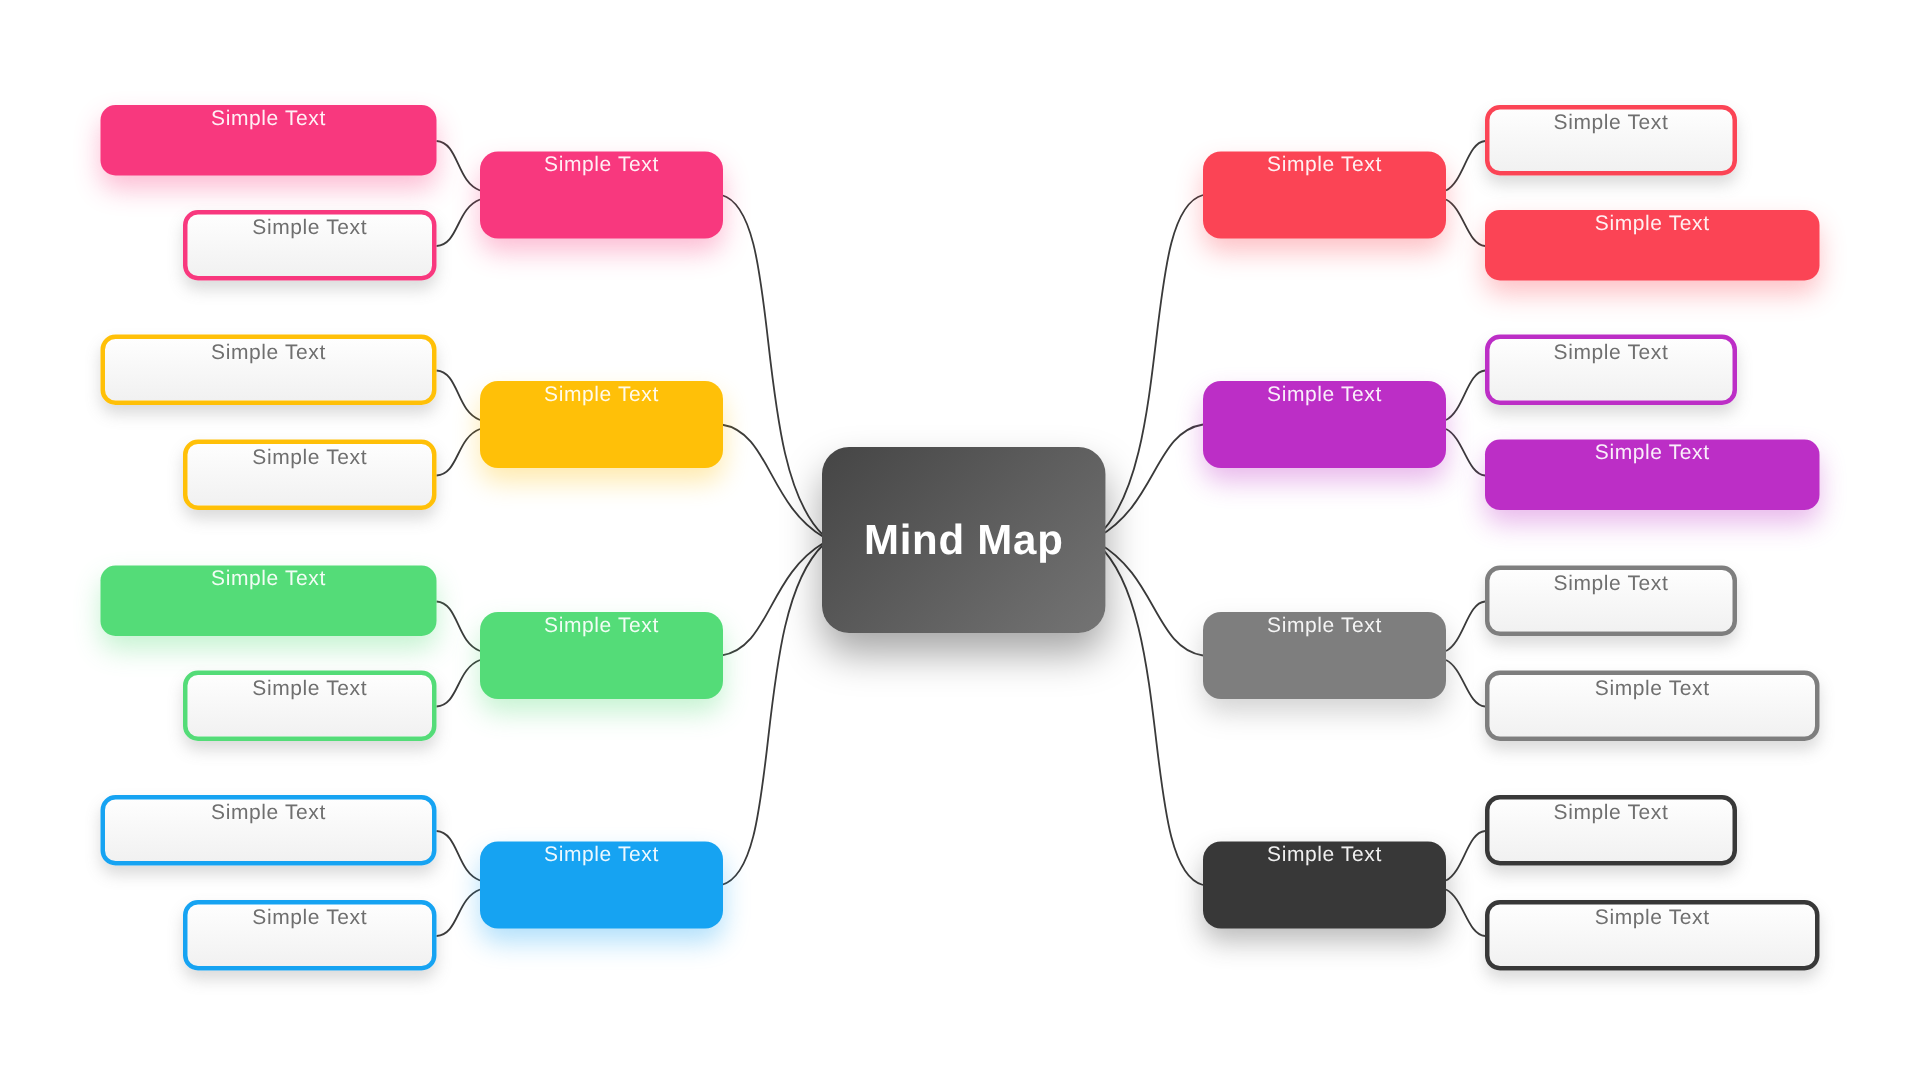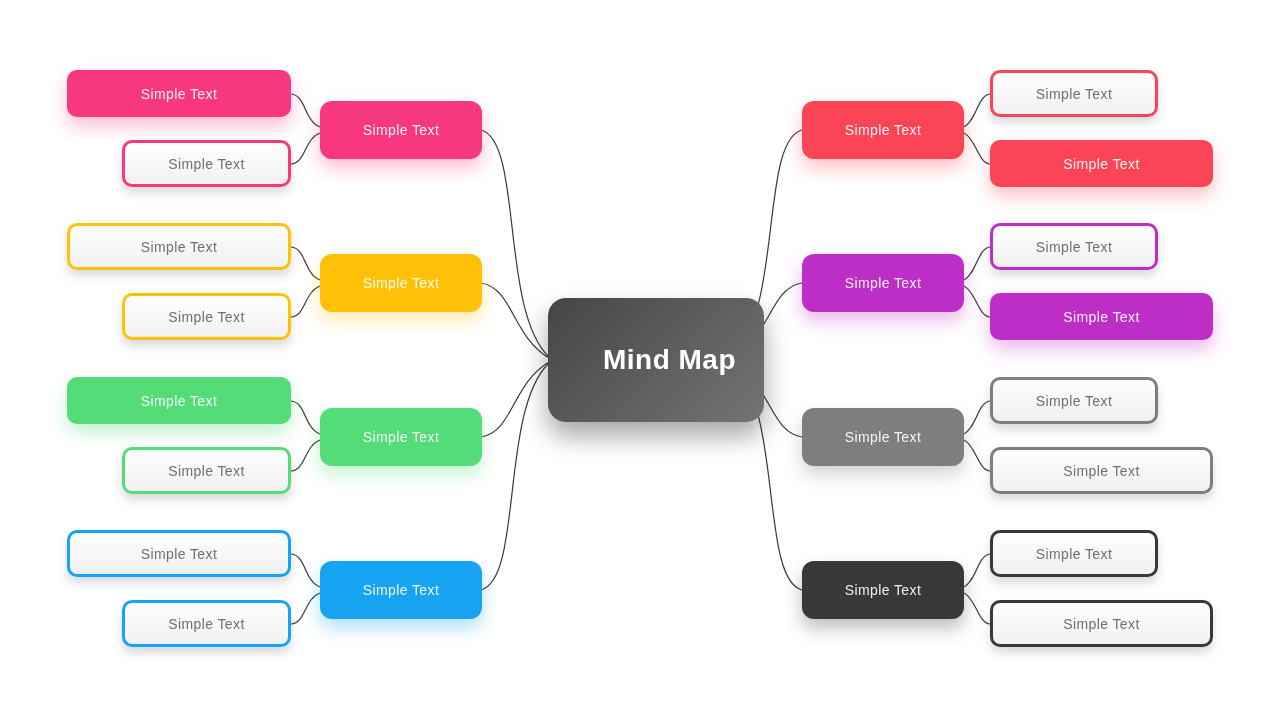--- a/index.html
+++ b/index.html
@@ -8,41 +8,40 @@
     background:#ffffff;
     font-family:"Liberation Sans", sans-serif;
     overflow:hidden;
     position:relative;
   }
   .canvas{position:absolute;inset:0;width:1280px;height:720px;}
   svg.connectors{position:absolute;left:0;top:0;pointer-events:none;}
   svg.connectors path{fill:none;stroke:var(--connector,#3a3a3a);stroke-width:1.2px;}
   .node{
     position:absolute;
-    display:flex;align-items:center;justify-content:center;
+    display:flex;justify-content:center;
     box-sizing:border-box;
     font-size:14px;letter-spacing:0.4px;font-weight:500;
   }
   .node .lbl{white-space:nowrap;}
   .main{width:162px;height:58px;border-radius:12px;color:rgba(255,255,255,0.92);}
   .sub{height:47px;border-radius:10px;}
   .sub.filled{color:rgba(255,255,255,0.92);}
   .sub.outlined{
     border:3px solid #888;
     background:linear-gradient(180deg,#fefefe 0%,#f1f1f1 100%);
     color:#6f6f6f;
     box-shadow:0 6px 10px rgba(110,110,110,0.25);
   }
   .center-node{
     position:absolute;left:548px;top:298px;width:189px;height:124px;
     border-radius:18px;
     display:flex;align-items:center;justify-content:center;
     color:#ffffff;font-size:28px;font-weight:700;letter-spacing:0.5px;
     box-shadow:0 14px 26px rgba(0,0,0,0.35);
-    padding-left:27px;
   }
 </style>
 </head>
 <body style="background: rgb(255, 255, 255);">
 
 <div class="canvas">
 
   <svg class="connectors" width="1280" height="720" viewBox="0 0 1280 720">
 
     <path d="M481,130 C523,141 500,310 549,357"></path>

